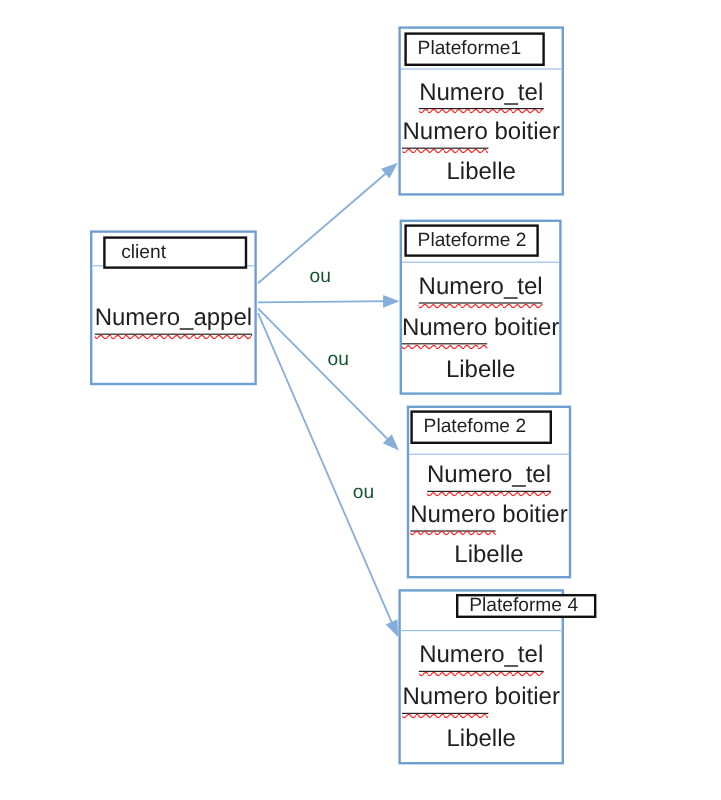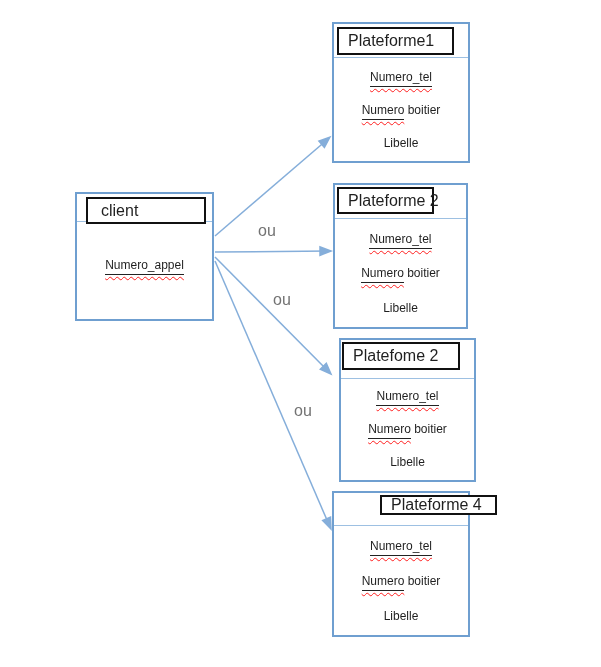--- a/index.html
+++ b/index.html
@@ -40,37 +40,37 @@
   .rows {
     position: absolute;
     left: 0; right: 0; bottom: 0;
     display: flex;
     flex-direction: column;
     justify-content: space-around;
     align-items: center;
     z-index: 1;
   }
   .field {
-    font-size: 12px;
+    font-size: 20px;
     line-height: 22px;
     white-space: pre;
   }
   .fld-u {
     border-bottom: 1px solid #222222;
     padding-bottom: 2px;
     text-decoration: underline wavy #ff1f1f 1px;
     text-underline-offset: 7px;
     text-decoration-skip-ink: none;
   }
   .fld-u:empty, .fld-plain:empty { display: none; }
 
   .connector-label {
     position: absolute;
     font-size: 16px;
-    color: #737373;
+    color: #14532d;
     z-index: 3;
   }
 </style>
 </head>
 <body>
 
 <div id="canvas">
 
   <svg id="arrow-layer" width="601" height="667" viewBox="0 0 601 667">
     <g stroke="#85aeda" stroke-width="1.5" fill="#85aeda">
@@ -111,21 +111,21 @@
     </div>
     <div class="divider" style="top:33px;"></div>
     <div class="rows" style="top:33px; padding:4px 0 2px;">
       <div class="field"><span class="fld-u">Numero_tel</span></div>
       <div class="field"><span class="fld-u">Numero</span><span class="fld-plain"> boitier</span></div>
       <div class="field"><span class="fld-plain">Libelle</span></div>
     </div>
   </div>
 
   <div class="entity" style="left:333px; top:183px; width:135px; height:146px;">
-    <div class="title-box" style="left:2px; top:2px; width:97px; height:27px;">
+    <div class="title-box" style="left:2px; top:2px; width:112px; height:27px;">
       <span>Plateforme 2</span>
     </div>
     <div class="divider" style="top:33px;"></div>
     <div class="rows" style="top:33px; padding:4px 0 2px;">
       <div class="field"><span class="fld-u">Numero_tel</span></div>
       <div class="field"><span class="fld-u">Numero</span><span class="fld-plain"> boitier</span></div>
       <div class="field"><span class="fld-plain">Libelle</span></div>
     </div>
   </div>
 

